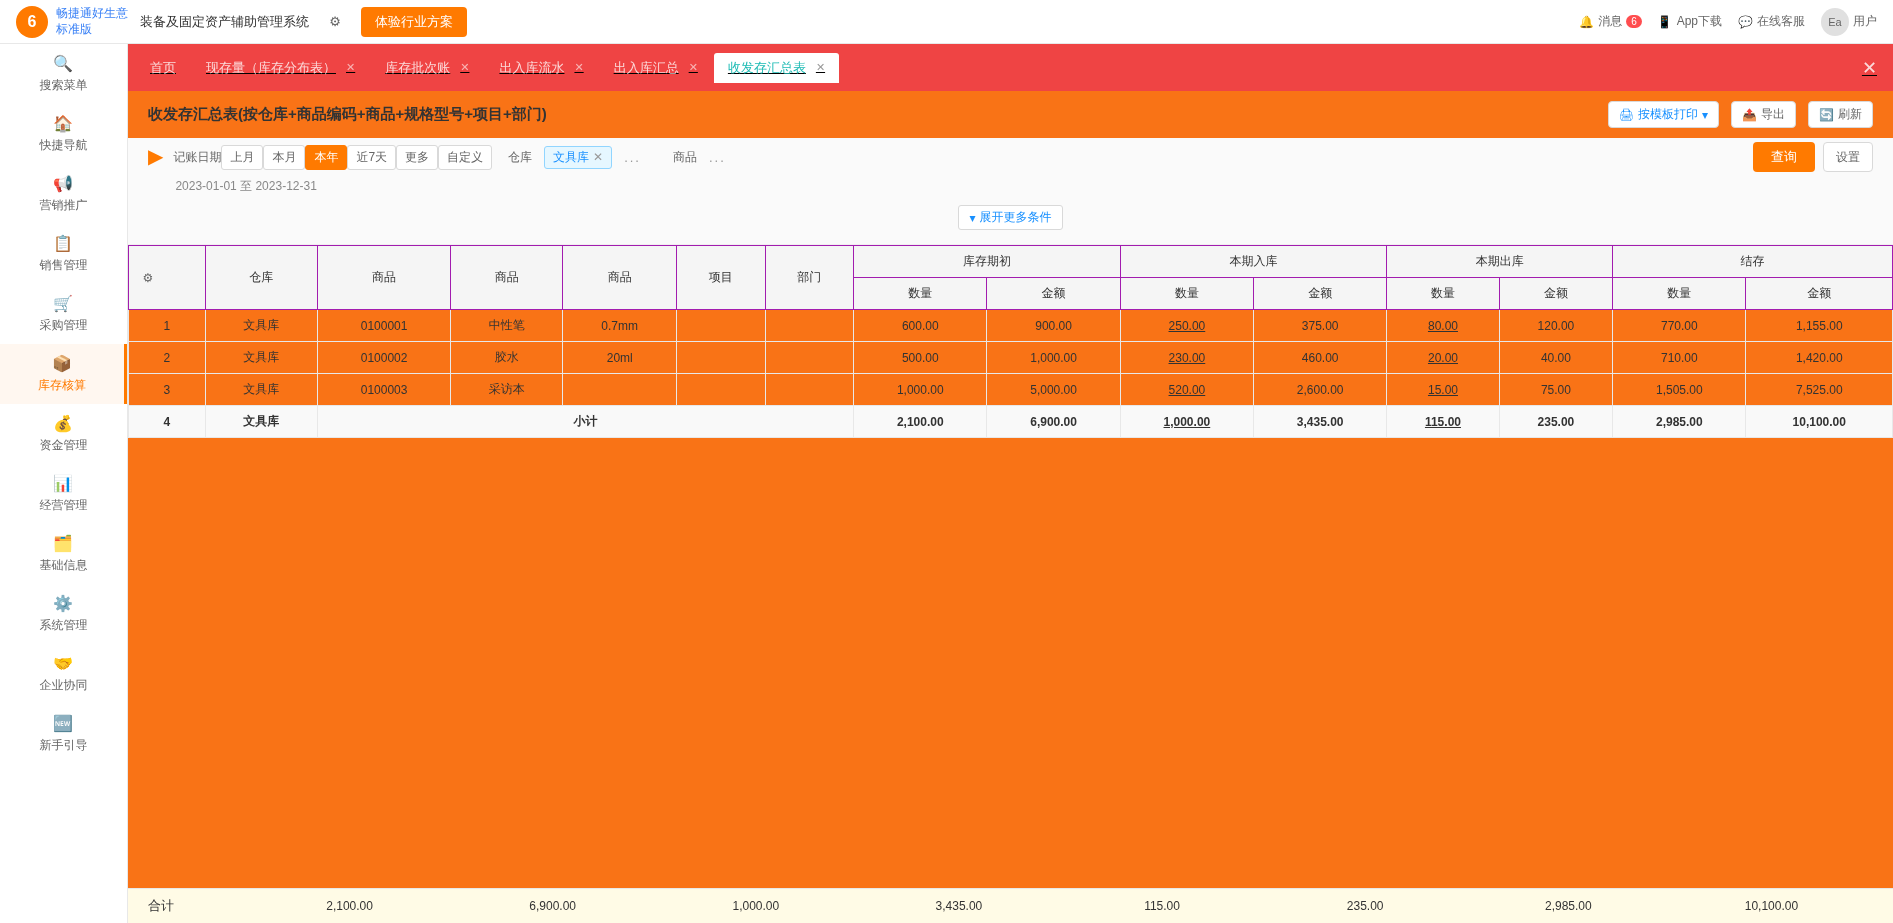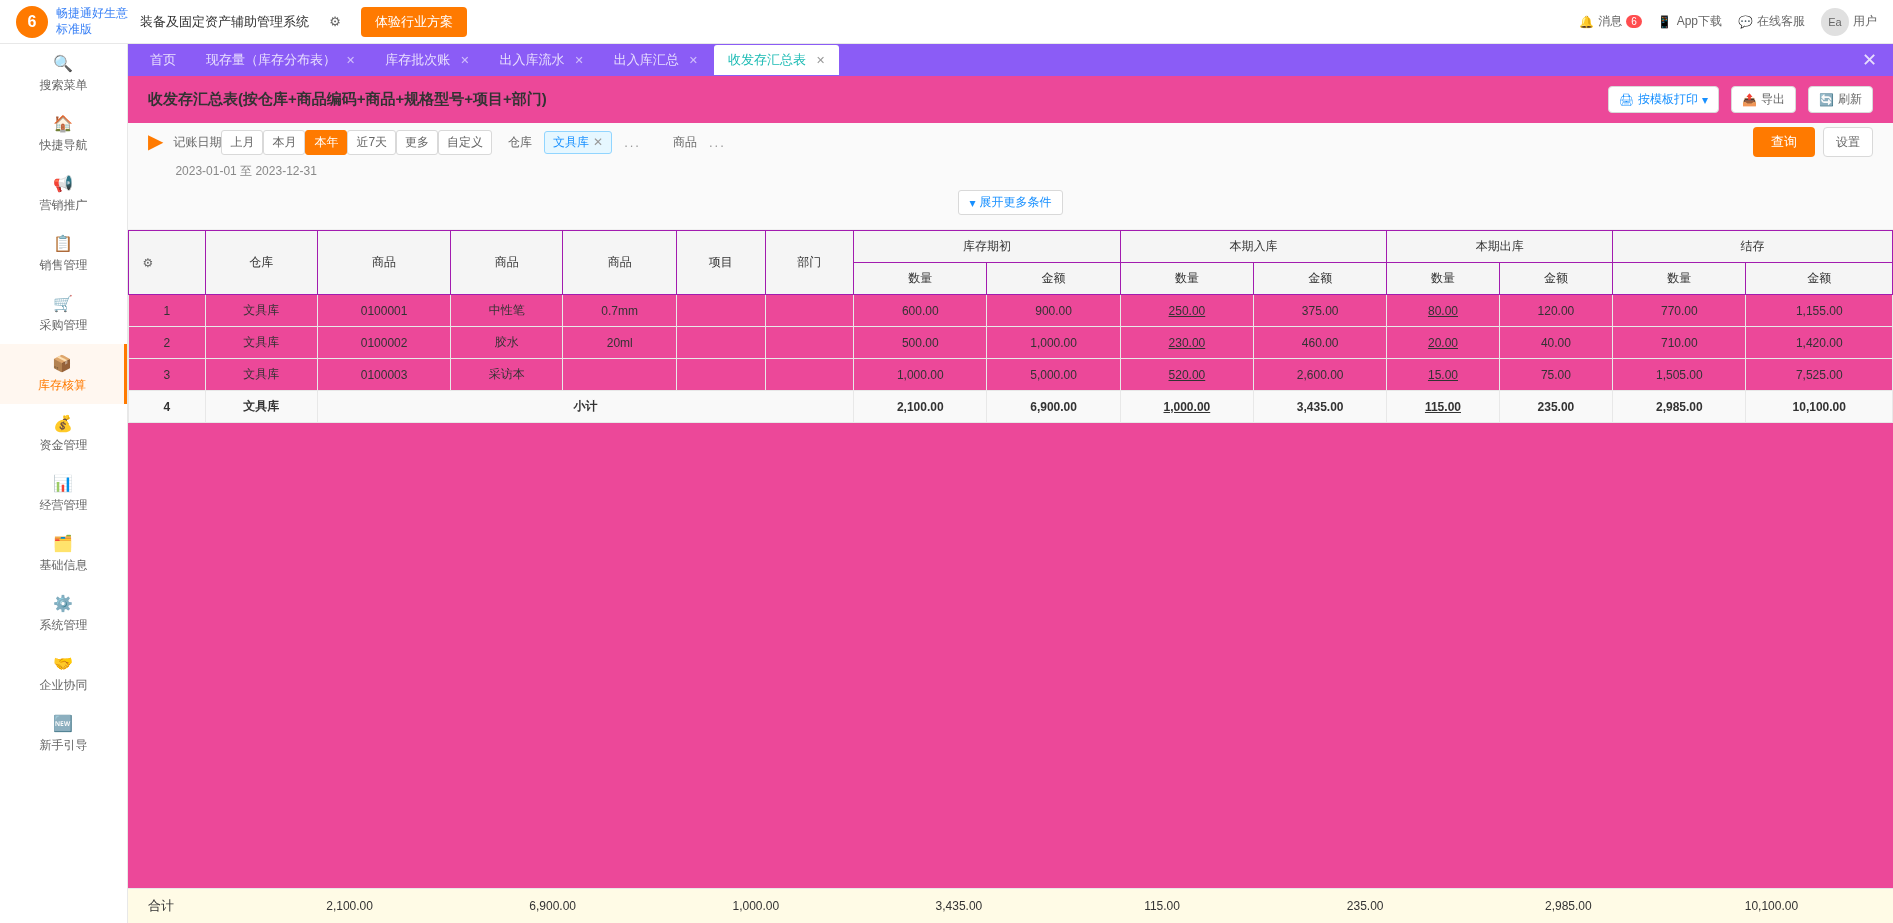--- a/index.html
+++ b/index.html
@@ -4,22 +4,22 @@
   <style>
     * { box-sizing: border-box; margin: 0; padding: 0; }
     body { font-family: "Microsoft YaHei", "PingFang SC", Arial, sans-serif; font-size: 13px; background: #f0f2f5; overflow: hidden; }
 
     
     .app-container { display: flex; flex-direction: column; height: 923px; width: 1893px; }
     .top-bar { height: 44px; background: #fff; display: flex; align-items: center; padding: 0 16px; border-bottom: 1px solid #e8e8e8; justify-content: space-between; flex-shrink: 0; }
     .main-area { display: flex; flex: 1; overflow: hidden; }
     .sidebar { width: 128px; background: #fff; border-right: 1px solid #e8e8e8; flex-shrink: 0; display: flex; flex-direction: column; }
     .content-area { flex: 1; display: flex; flex-direction: column; overflow: hidden; }
-    .tab-bar { height: 32px; background: #8b5cf6; display: flex; align-items: center; padding: 0 8px; flex-shrink: 0; }
-    .main-content { flex: 1; overflow: auto; background: #ec4899; padding: 0; }
+    .tab-bar { height: 47px; background: #ef4444; display: flex; align-items: center; padding: 0 8px; flex-shrink: 0; text-decoration: underline; }
+    .main-content { flex: 1; overflow: auto; background: #f97316; padding: 0; }
 
     
     .top-bar-left { display: flex; align-items: center; gap: 12px; }
     .logo-area { display: flex; align-items: center; gap: 8px; }
     .logo-icon { width: 32px; height: 32px; background: #ff7a00; border-radius: 50%; display: flex; align-items: center; justify-content: center; color: #fff; font-size: 16px; font-weight: bold; }
     .logo-text { font-size: 12px; color: #3b82f6; line-height: 1.3; }
     .system-name { font-size: 13px; color: #333; }
     .top-bar-actions { display: flex; align-items: center; gap: 16px; }
     .btn-experience { background: #ff7a00; color: #fff; border: none; padding: 6px 14px; border-radius: 4px; cursor: pointer; font-size: 13px; }
     .top-action { display: flex; align-items: center; gap: 4px; color: #666; font-size: 12px; cursor: pointer; }

